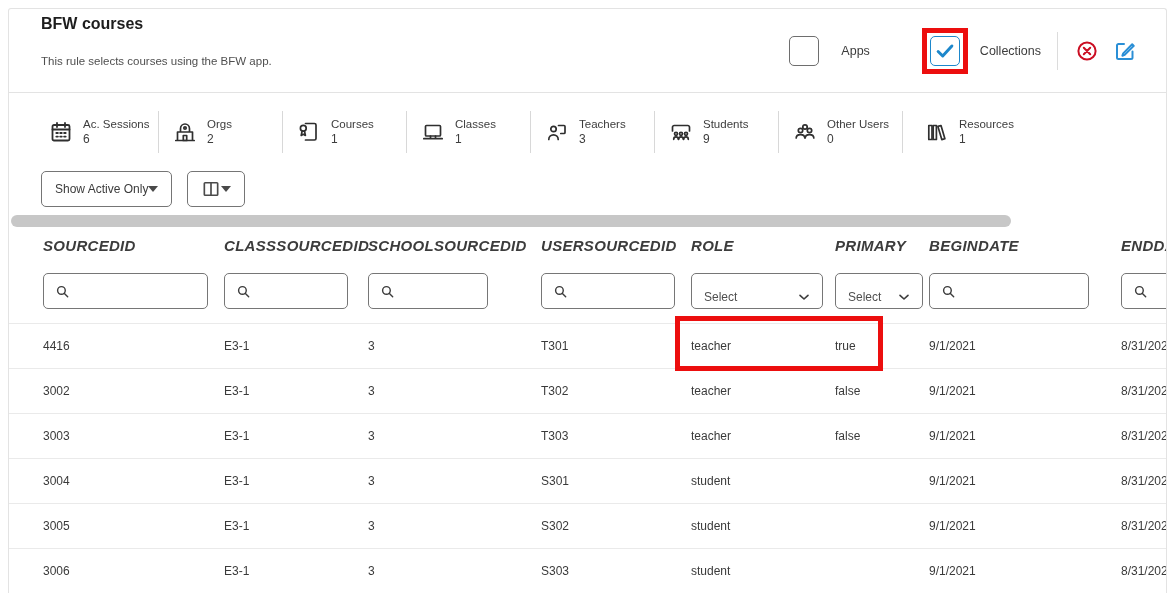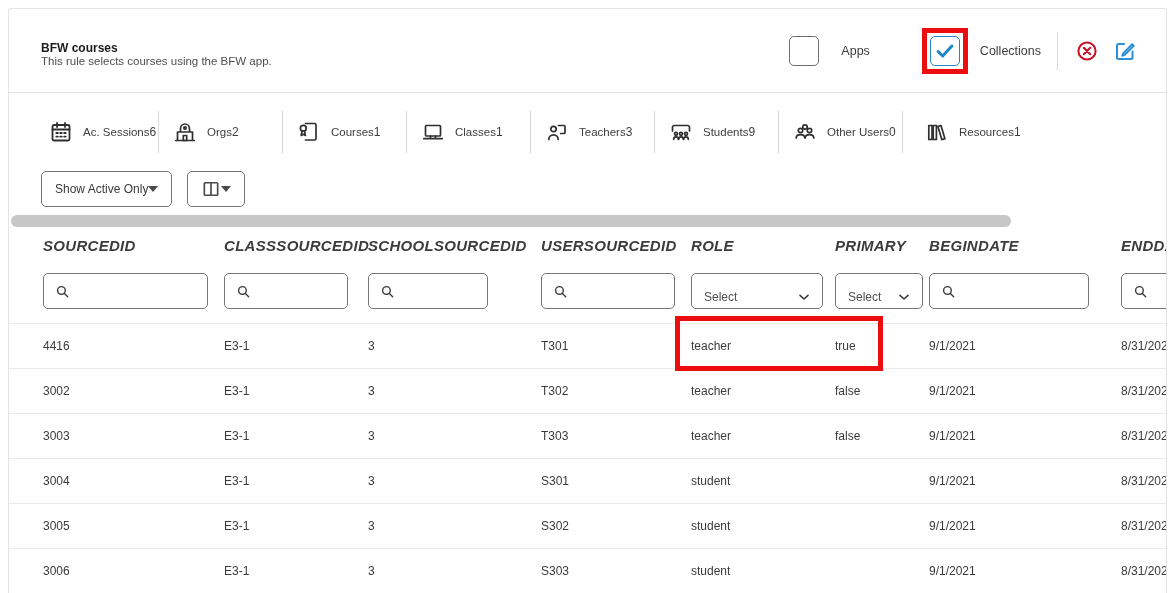--- a/index.html
+++ b/index.html
@@ -6,21 +6,21 @@
   html,body { width:1170px; height:593px; overflow:hidden; background:#fff;
     font-family:"Liberation Sans", sans-serif; position:relative; }
 
   .card { position:absolute; left:8px; top:8px; width:1159px; height:600px;
     background:#fff; border:1px solid #e3e3e3; border-bottom:none; border-radius:3px;
     overflow:hidden; }
 
   
   .hdr { position:absolute; left:0; top:0; right:0; height:84px;
     border-bottom:1px solid #e3e3e3; }
-  .hdr-title { position:absolute; left:32px; top:32px; font-size:12px; font-weight:bold; color:#1d1d1d; }
+  .hdr-title { position:absolute; left:32px; top:6px; font-size:16px; font-weight:bold; color:#1d1d1d; }
   .hdr-sub { position:absolute; left:32px; top:46px; font-size:11.5px; color:#4f4f4f; }
   .hdr-right { position:absolute; right:28px; top:14px; height:56px; display:flex; align-items:center; }
   .cb { width:30px; height:30px; border:1.5px solid #6e6e6e; border-radius:5px; background:#fff;
     display:flex; align-items:center; justify-content:center; }
   .cb.checked { border-color:#1d87cb; }
   .cb-label { font-size:12.5px; color:#3c3c3c; }
   .v-div { width:1px; height:38px; background:#dcdcdc; margin:0 16px; }
   .icon-btn { width:26px; height:26px; display:flex; align-items:center; justify-content:center; cursor:pointer; }
 
   
@@ -28,21 +28,21 @@
   .anno-cb { display:inline-flex; padding:3px; margin:0 12px 0 0; }
   .anno-abs { position:absolute; pointer-events:none; z-index:60; background:transparent; }
 
   
   .tabs { position:absolute; left:26px; top:92px; display:flex; height:62px; align-items:center; }
   .tab { width:124px; height:52px; display:flex; align-items:center; padding-left:14px;
     position:relative; cursor:pointer; }
   .tab:not(:last-child)::after { content:""; position:absolute; right:0; top:5px; bottom:5px;
     width:1px; background:#d8d8d8; }
   .tab .t-icon { width:24px; height:24px; flex:0 0 24px; margin-right:10px; }
-  .t-text { display:flex; flex-direction:row; line-height:1.25; }
+  .t-text { display:flex; flex-direction:column; line-height:1.25; }
   .t-label { font-size:11.5px; color:#3d3d3d; white-space:nowrap; }
   .t-count { font-size:12px; color:#3d3d3d; }
   .tab-slot-active { width:124px; height:52px; display:flex; align-items:center; position:relative; }
   .anno-tab { padding:2px; margin-left:-7px; display:inline-flex; }
   .tab-active { width:128px; height:46px; background:#1887cb; border-radius:5px;
     display:flex; align-items:center; padding-left:15px; cursor:pointer; }
   .tab-active .t-label { color:#fff; font-weight:bold; }
   .tab-active .t-count { color:#fff; }
 
   

